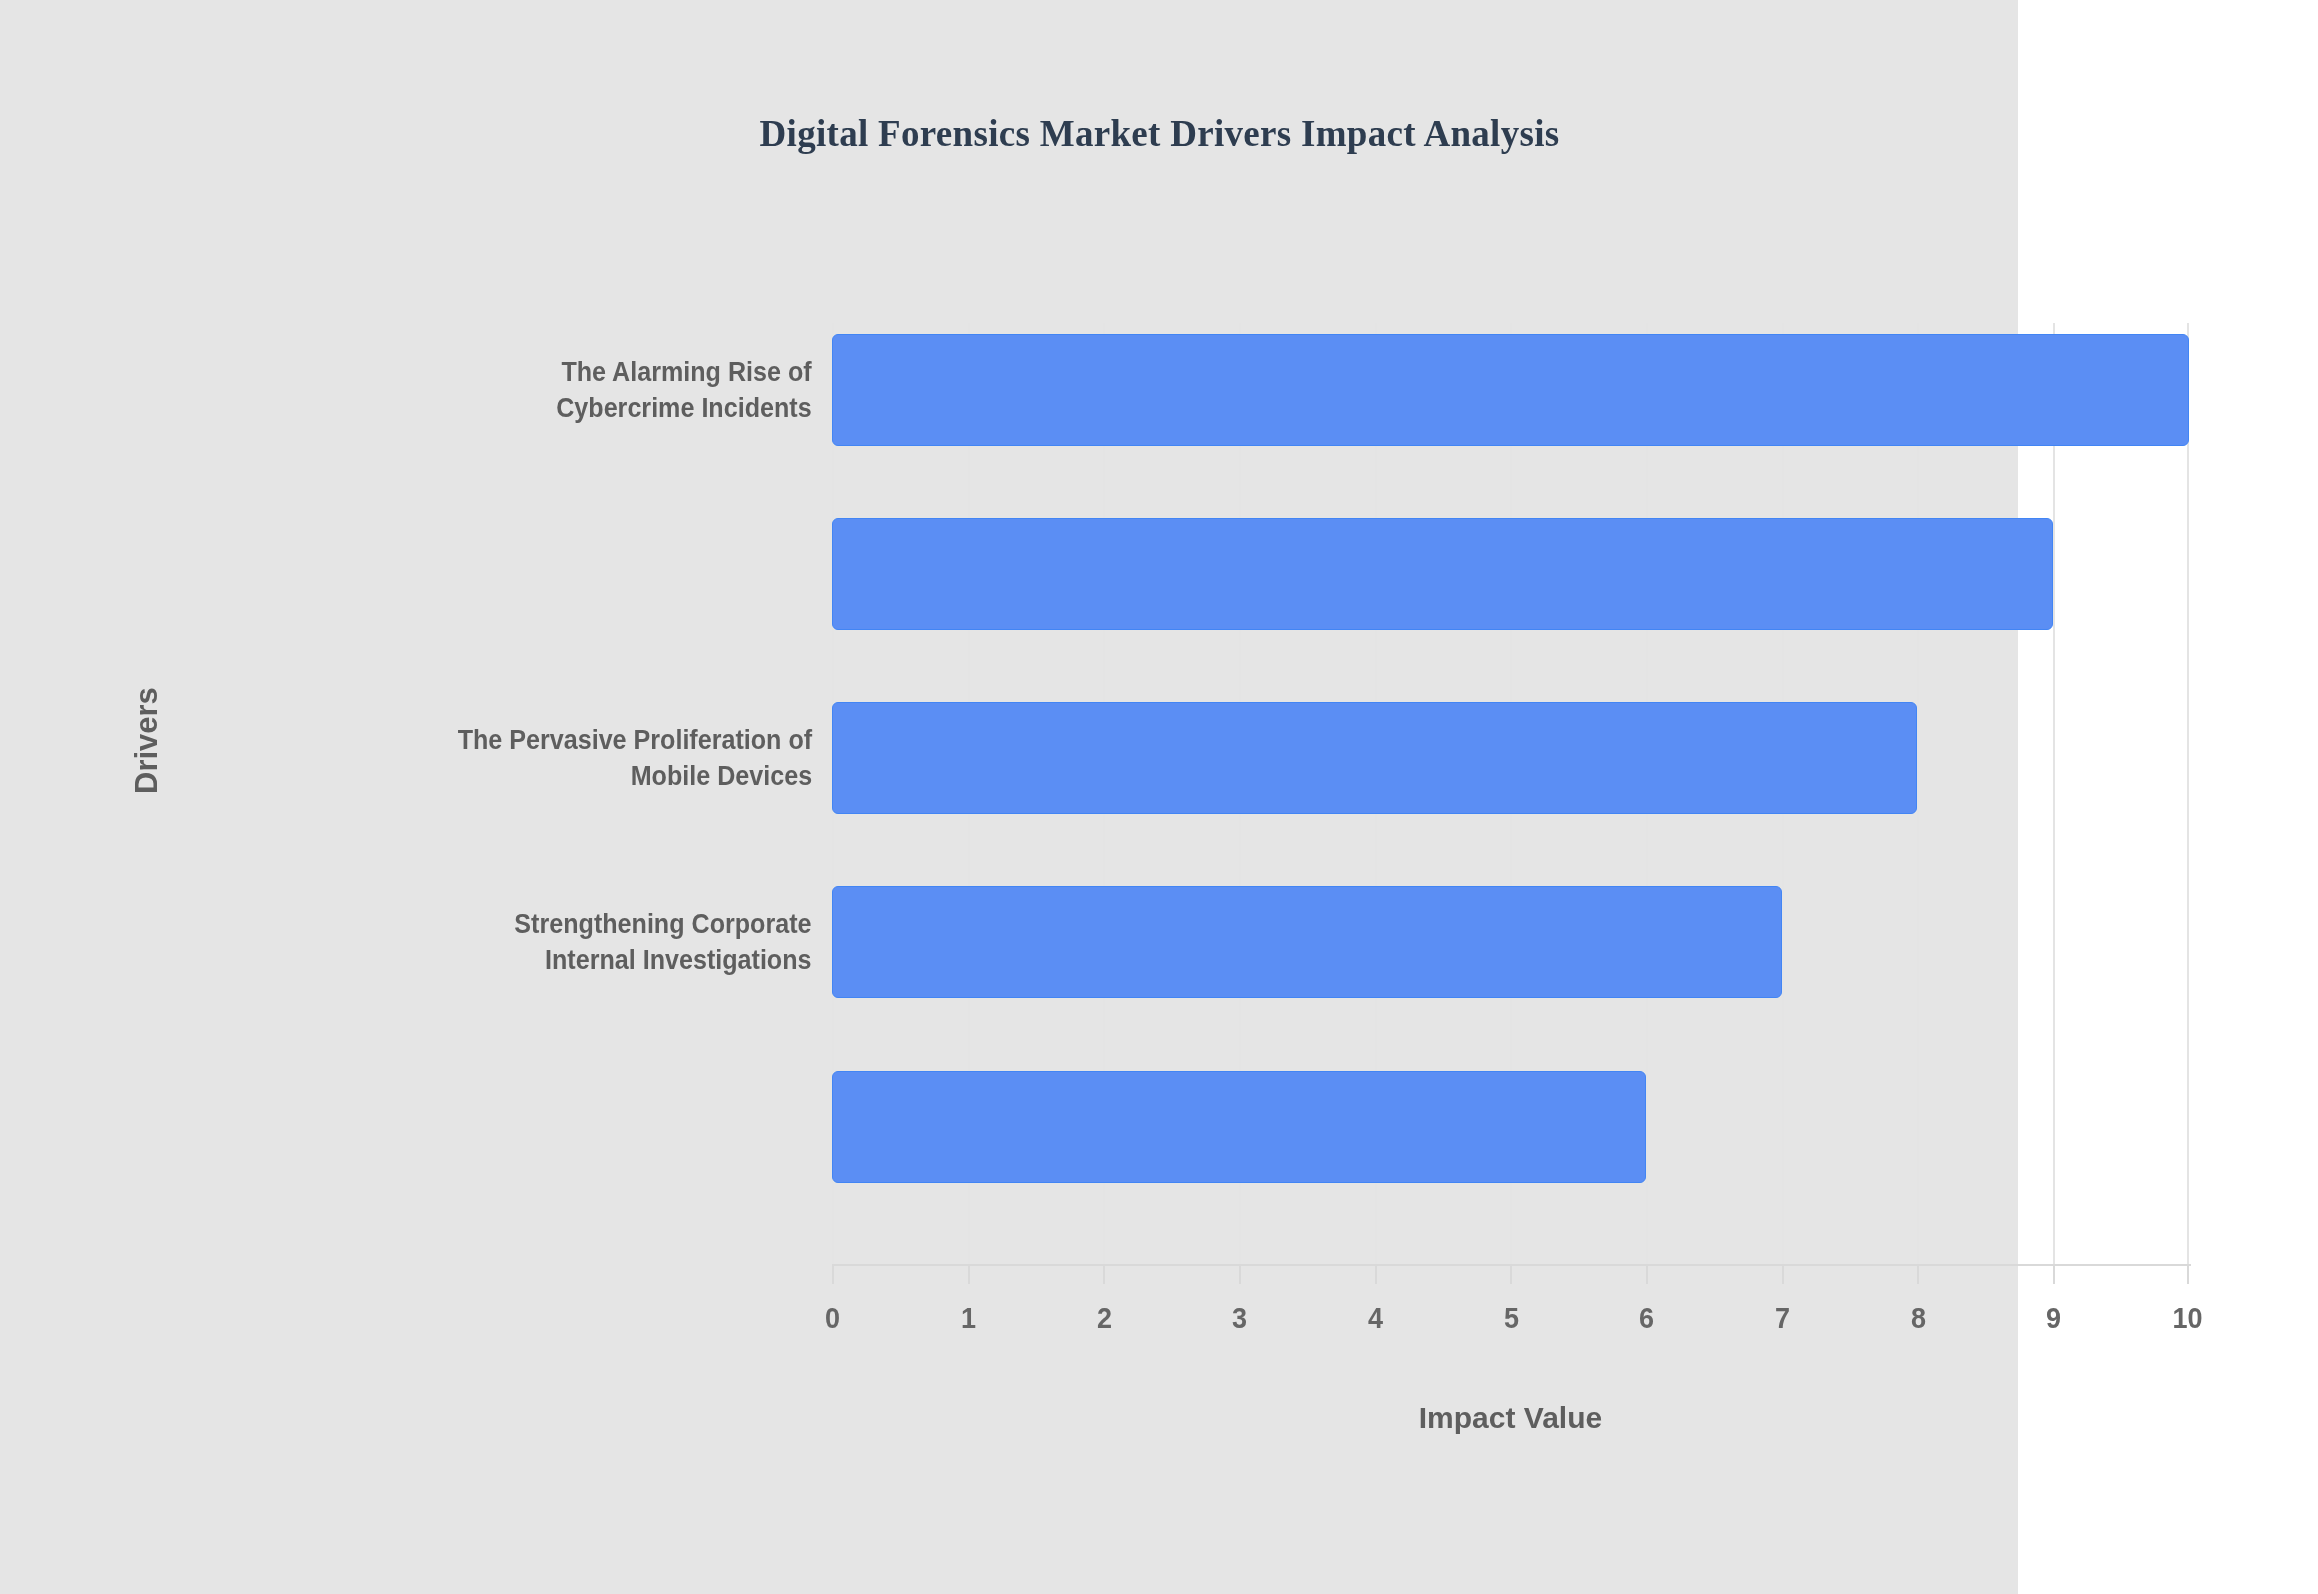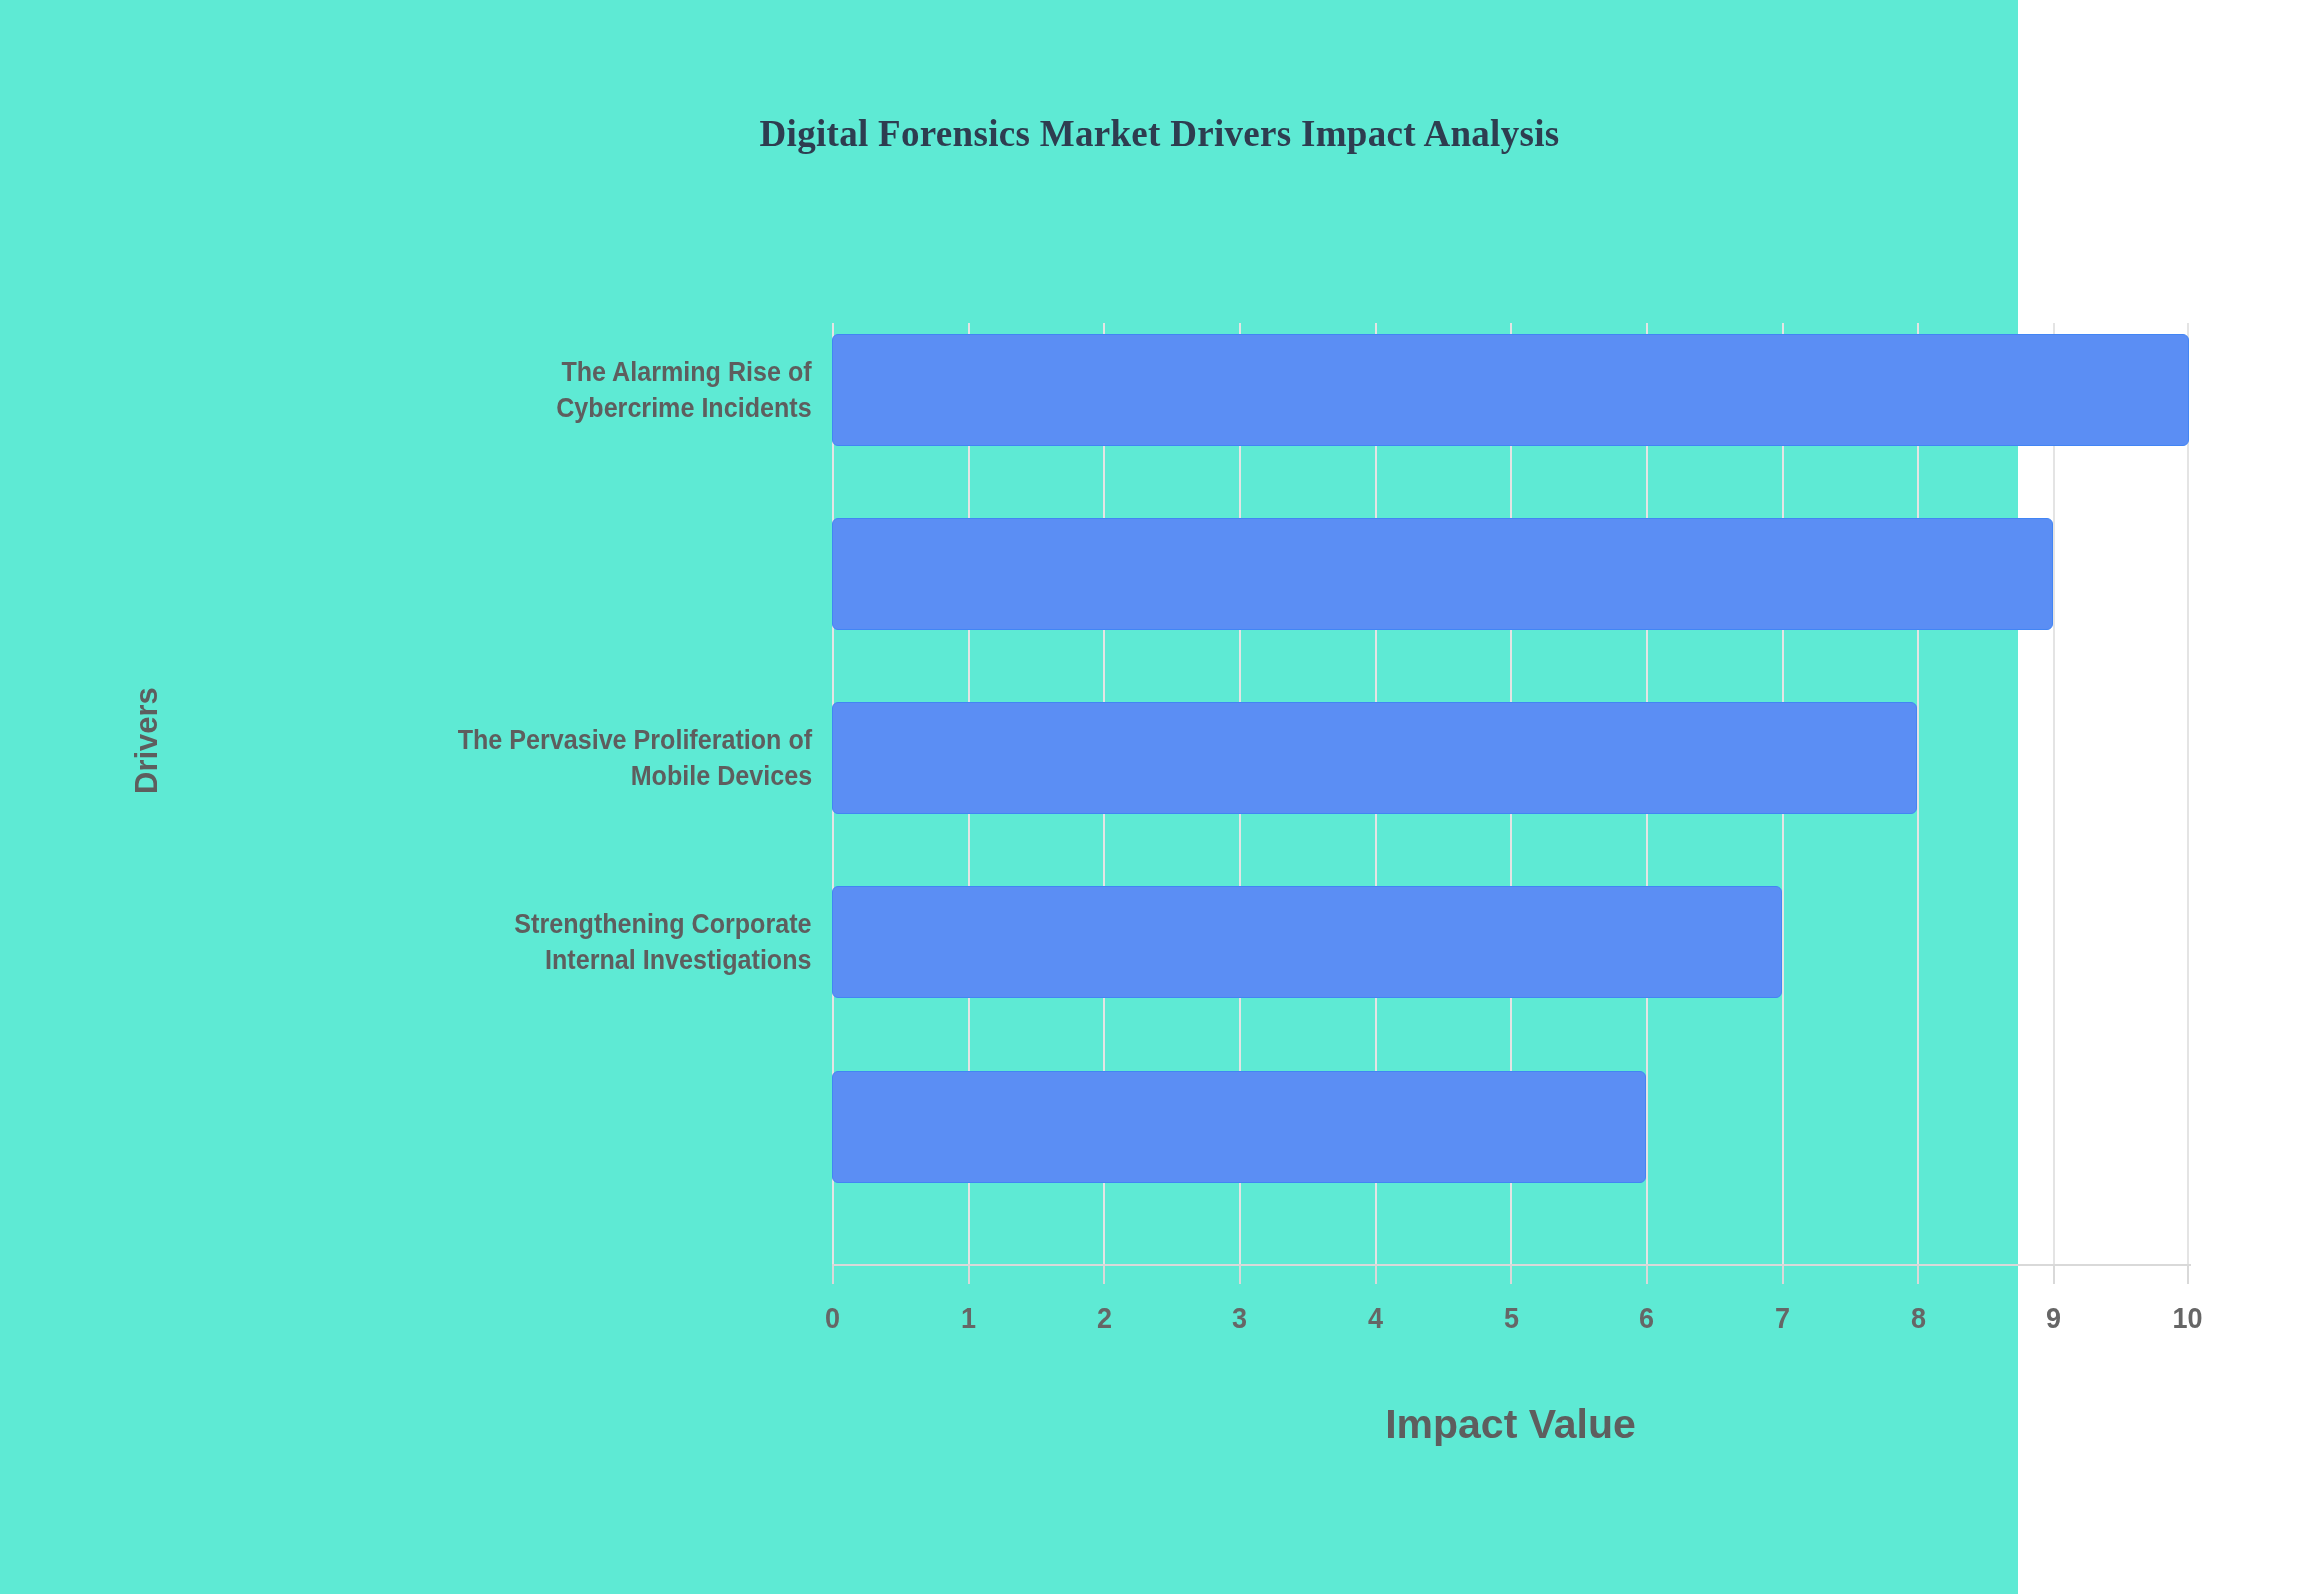--- a/index.html
+++ b/index.html
@@ -15,21 +15,21 @@
     overflow: hidden;
   }
 
   
   #figure {
     position: absolute;
     left: 0;
     top: 0;
     width: 2018px;
     height: 1594px;
-    background: #5eead4;
+    background: #e5e5e5;
   }
 
   
   #chart-title {
     position: absolute;
     left: 0;
     top: 112px;
     width: 2319px;
     text-align: center;
     font-family: "Liberation Serif", "DejaVu Serif", serif;
@@ -141,21 +141,21 @@
     white-space: nowrap;
   }
   #xlabel {
     position: absolute;
     left: 832px;
     top: 1401px;
     width: 1357px;
     text-align: center;
     font-family: "Liberation Sans", sans-serif;
     font-weight: bold;
-    font-size: 41px;
+    font-size: 30px;
     color: #5e5e5e;
     white-space: nowrap;
   }
 </style>
 </head>
 <body>
 
 <div id="figure">
 
   <div id="chart-title" style="color: rgb(46, 61, 80);">Digital Forensics Market Drivers Impact Analysis</div>

